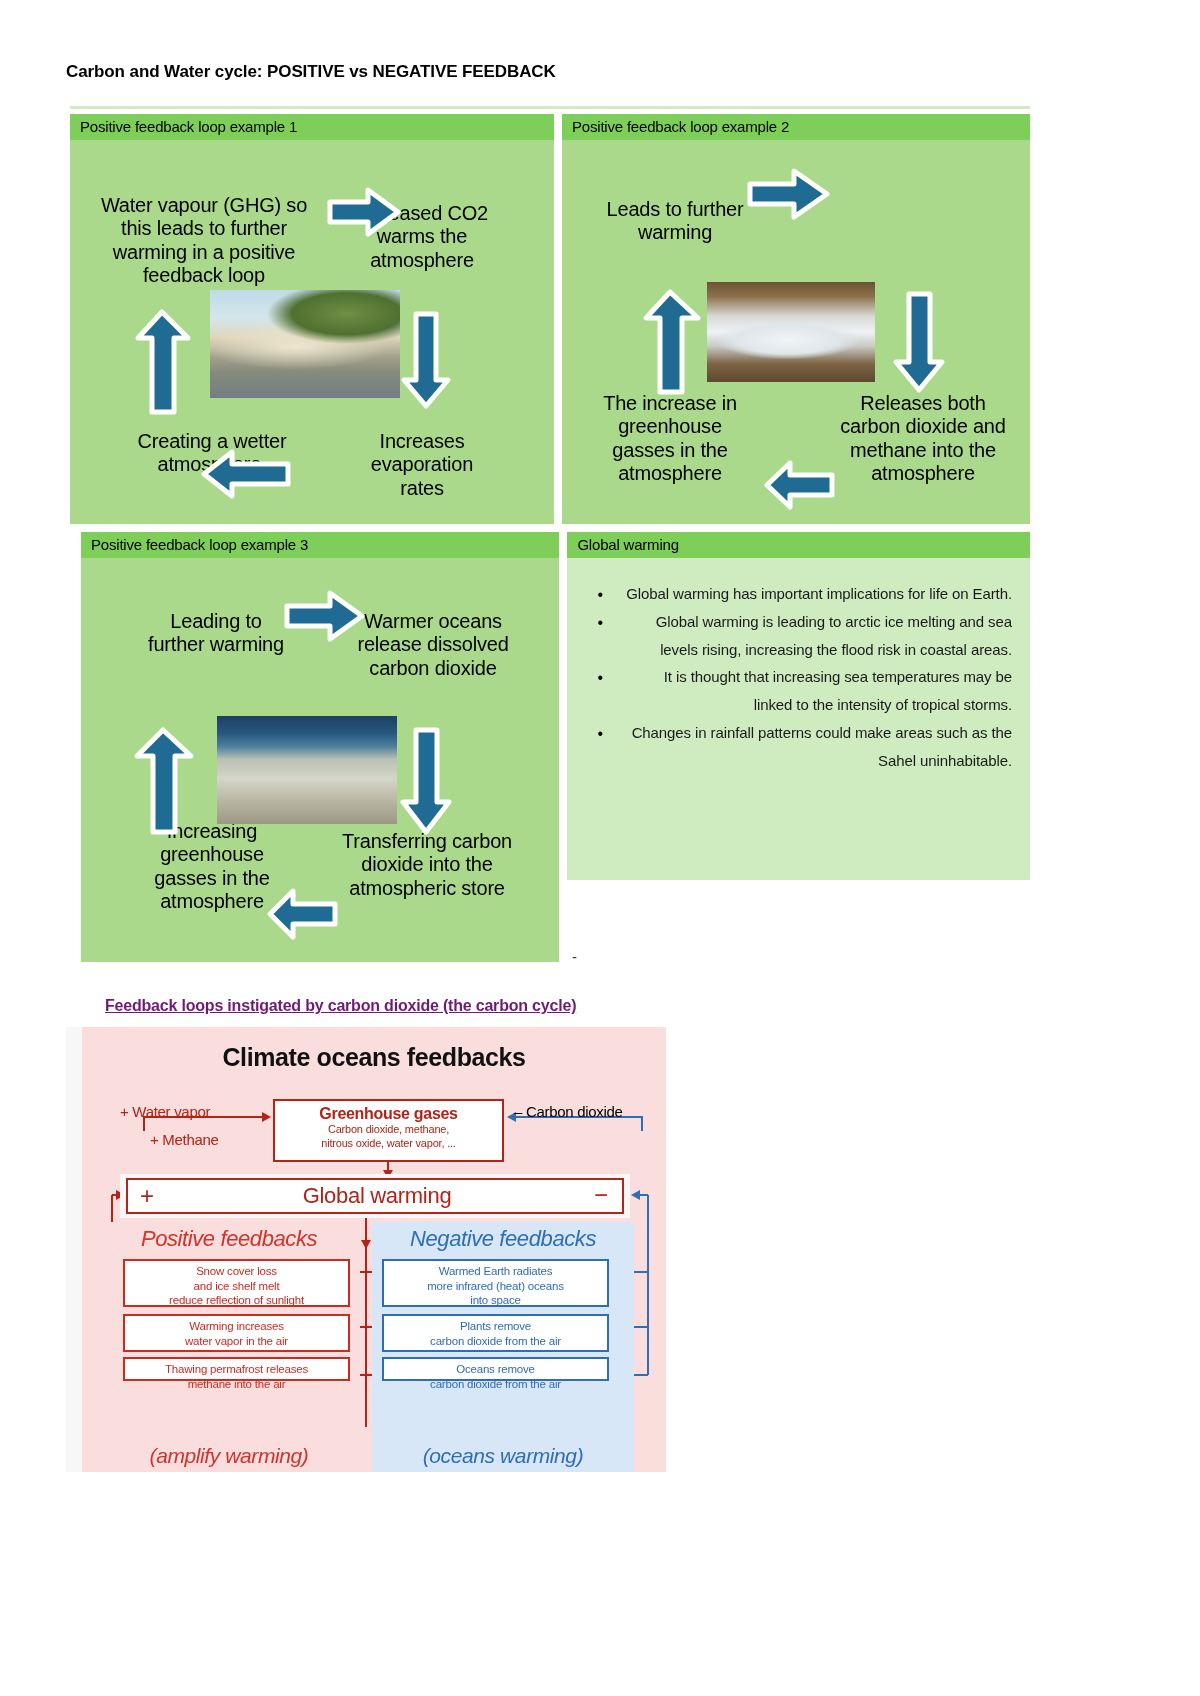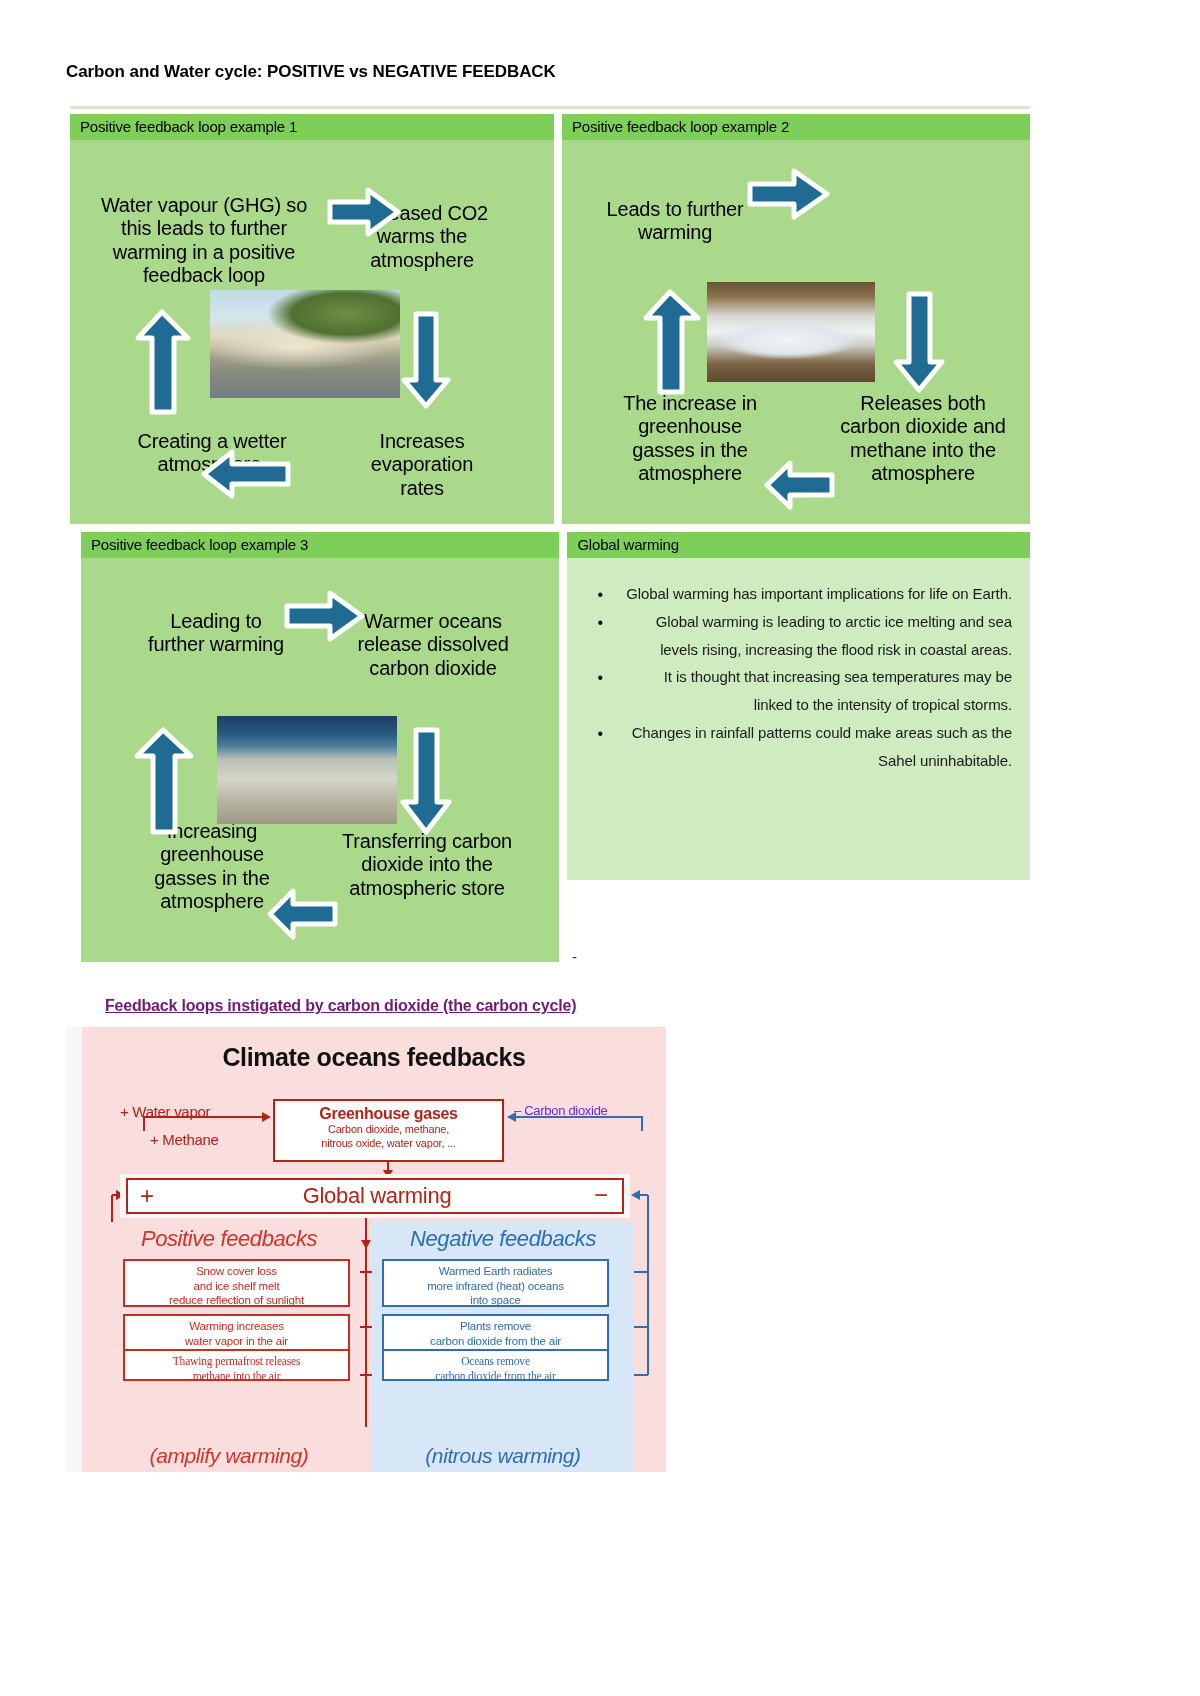--- a/index.html
+++ b/index.html
@@ -136,21 +136,21 @@
   .tag-wv {
     position: absolute; left: 38px; top: 76px;
     font-size: 15px; color: #b32317; letter-spacing: -0.3px;
   }
   .tag-me {
     position: absolute; left: 68px; top: 104px;
     font-size: 15px; color: #b32317; letter-spacing: -0.3px;
   }
   .tag-cd {
     position: absolute; left: 432px; top: 76px;
-    font-size: 13px; color: #6d28d9; letter-spacing: -0.3px;
+    font-size: 15px; color: #000000; letter-spacing: -0.3px;
   }
 
   .gw-strip {
     position: absolute; left: 38px; top: 147px; width: 510px; height: 44px;
     background: #f7f7f7;
   }
   .gw-box {
     position: absolute; left: 44px; top: 151px; width: 498px; height: 36px;
     background: #fff; border: 2px solid #b32317;
   }
@@ -185,21 +185,21 @@
   .fbox {
     position: absolute; background: #fff; text-align: center;
     font-size: 11.5px; line-height: 1.27; letter-spacing: -0.2px;
     padding-top: 3px;
   }
   .fbox.pos { border: 2px solid #c82d22; color: #c82d22; left: 25px; width: 227px; }
   .fbox.neg { border: 2px solid #2f6db5; color: #2f6db5; left: 10px; width: 227px; }
 
   .f1 { top: 37px;  height: 48px; }
   .f2 { top: 92px;  height: 38px; }
-  .f3 { top: 127px; height: 32px; font-family: Liberation Serif, serif; }
+  .f3 { top: 135px; height: 24px; }
 
   .wires { position: absolute; left: 0; top: 0; width: 584px; height: 445px; pointer-events: none; }
 </style>
 </head>
 <body>
 
 <div class="page-title">Carbon and Water cycle: POSITIVE vs NEGATIVE FEEDBACK</div>
 
 <div class="grid">
   <div class="grid-rule"></div>
@@ -239,21 +239,21 @@
         </div>
       </div>
     </div>
 
     <div class="cell c2">
       <div class="cell-hdr">Positive feedback loop example 2</div>
       <div class="cell-body loopbox" style="height:384px;">
 
         <div class="lbl" style="left:38px; top:58px; width:150px;">Leads to further warming</div>
         <div class="lbl" style="left:268px; top:252px; width:186px;">Releases both carbon dioxide and methane into the atmosphere</div>
-        <div class="lbl" style="left:44px; top:252px; width:168px;">The increase in greenhouse gasses in the atmosphere</div>
+        <div class="lbl" style="left:24px; top:252px; width:168px;">The increase in greenhouse gasses in the atmosphere</div>
 
         <div class="photo photo-tundra" style="left:145px; top:142px; width:168px; height:100px;"></div>
 
         <div class="arrow" style="left:186px; top:28px;">
           <svg width="82" height="52" viewBox="0 0 82 52">
             <path d="M2 16 L46 16 L46 3 L79 26 L46 49 L46 36 L2 36 Z" fill="#1f6b93" stroke="#ffffff" stroke-width="5" stroke-linejoin="round"></path>
           </svg>
         </div>
         <div class="arrow" style="left:330px; top:150px;">
           <svg width="54" height="104" viewBox="0 0 54 104">
@@ -417,17 +417,17 @@
       </div>
       <div class="fbox neg f2">
         <div>Plants remove</div>
         <div>carbon dioxide from the air</div>
       </div>
       <div class="fbox neg f3">
         <div>Oceans remove</div>
         <div>carbon dioxide from the air</div>
       </div>
 
-      <div class="col-foot neg">(nitrous warming)</div>
+      <div class="col-foot neg">(oceans warming)</div>
     </div>
 
   </div>
 </div>
 
 </body></html>

